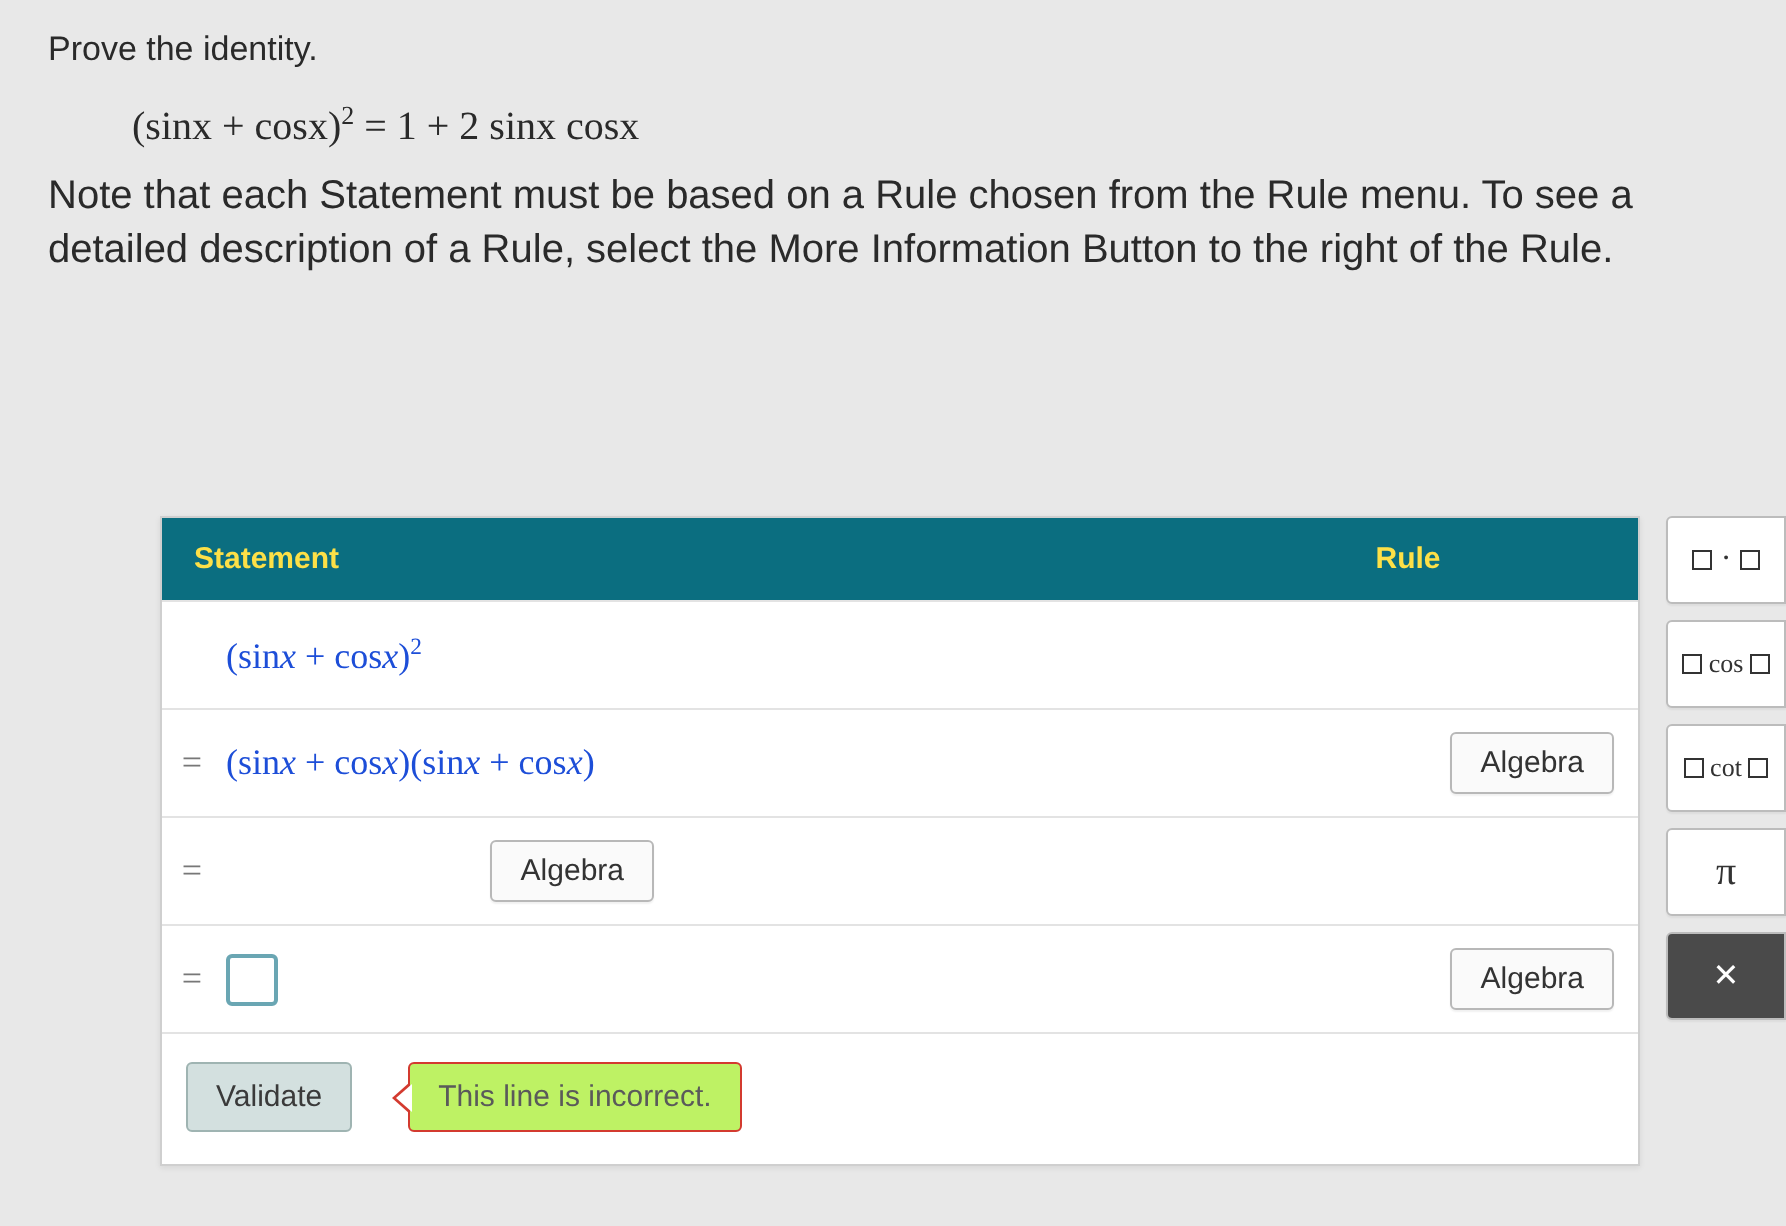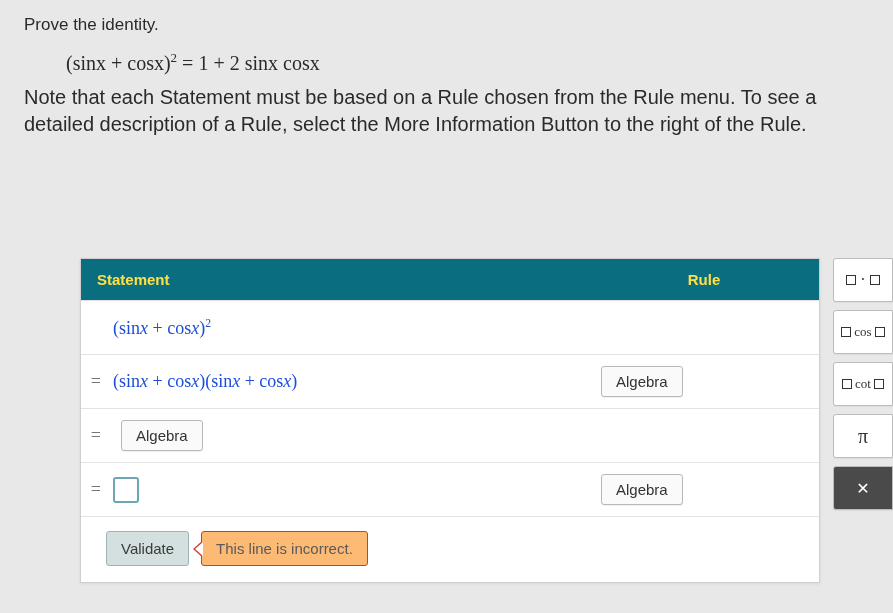--- a/index.html
+++ b/index.html
@@ -63,20 +63,21 @@
 .wa-row .stmt {
   flex: 1 1 auto;
   padding: 10px 4px;
   font-family: "Times New Roman", serif;
   font-size: 18px;
   color: #1d4ed8;
 }
 .wa-row .rule-cell {
   width: 230px;
   padding: 8px 12px;
+  text-align: right;
 }
 .rule-chip {
   display: inline-flex;
   align-items: center;
   border: 1px solid #b8b8b8;
   border-radius: 3px;
   background: #fafafa;
   padding: 6px 14px;
   font-size: 15px;
   color: #333;
@@ -87,42 +88,42 @@
   width: 26px;
   height: 26px;
   border: 2px solid #6aa6b3;
   border-radius: 3px;
   background: #fff;
   vertical-align: middle;
 }
 .footer-row {
   display: flex;
   align-items: center;
-  gap: 0;
-  padding: 14px 12px 16px 25px;
+  gap: 16px;
+  padding: 14px 12px 16px 12px;
   border-top: 1px solid #e3e3e3;
 }
 .validate-btn {
   background: #d3e0df;
   border: 1px solid #9fb4b2;
   border-radius: 3px;
   padding: 8px 14px;
   font-size: 15px;
   color: #3a3a3a;
   cursor: pointer;
 }
 .error-flag {
   position: relative;
   margin-left: 12px;
   border: 1.5px solid #d33a2f;
   border-radius: 3px;
   padding: 8px 14px;
   font-size: 15px;
   color: #5a5a5a;
-  background: #fdba74;
+  background: #bef264;
 }
 .error-flag:before {
   content: "";
   position: absolute;
   left: -9px;
   top: 50%;
   margin-top: -8px;
   border-top: 8px solid transparent;
   border-bottom: 8px solid transparent;
   border-right: 9px solid #d33a2f;

